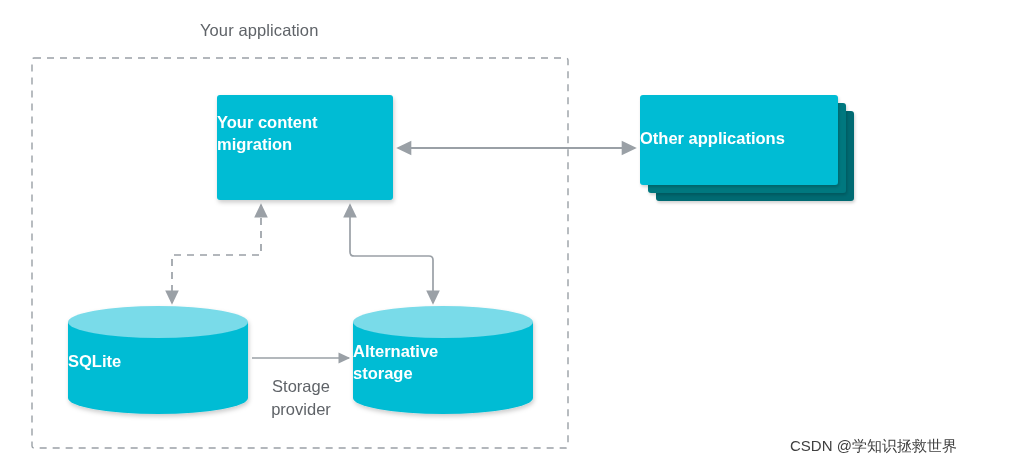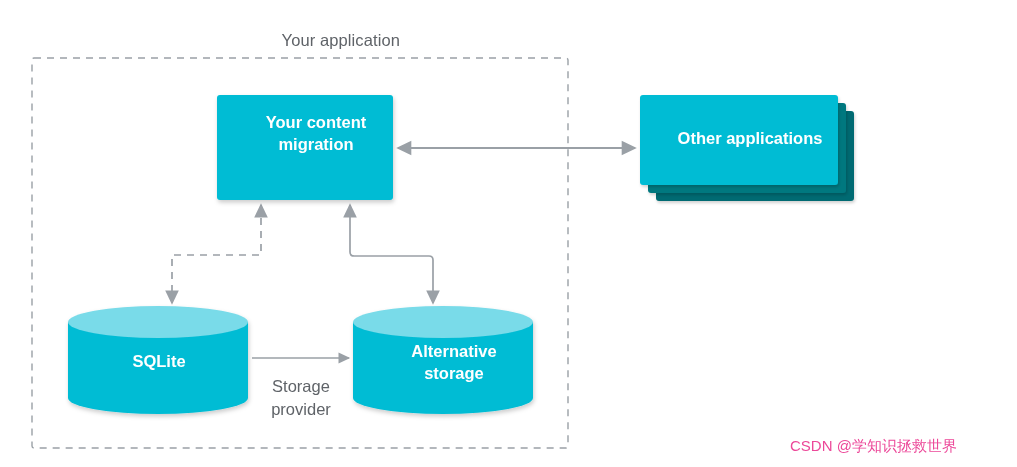--- a/index.html
+++ b/index.html
@@ -24,35 +24,33 @@
     top: 0;
     width: 1017px;
     height: 467px;
   }
   .ovl {
     position: absolute;
   }
   
   #boundary-label {
     left: 200px;
-    top: 31px;
+    top: 21px;
     width: 200px;
-    text-align: right;
+    text-align: left;
     font-size: 16.5px;
     color: #5f6368;
     letter-spacing: 0.1px;
     white-space: nowrap;
   }
   
   .box-label {
     color: #ffffff;
     font-weight: bold;
-    text-align: center;
     line-height: 1.33;
-    margin-left: 11px;
   }
   #cp-label {
     left: 217px;
     top: 112px;
     width: 176px;
     font-size: 16.5px;
   }
   #other-apps-label {
     left: 640px;
     top: 128px;
@@ -79,21 +77,21 @@
     text-align: center;
     font-size: 16.5px;
     color: #5f6368;
     line-height: 1.42;
   }
   
   #watermark {
     left: 790px;
     top: 437px;
     font-size: 15px;
-    color: #ec4899;
+    color: #404040;
     white-space: nowrap;
   }
 </style>
 </head>
 <body>
 
 <div id="stage">
 
   <svg id="diagram-svg" viewBox="0 0 1017 467">
     <defs>

